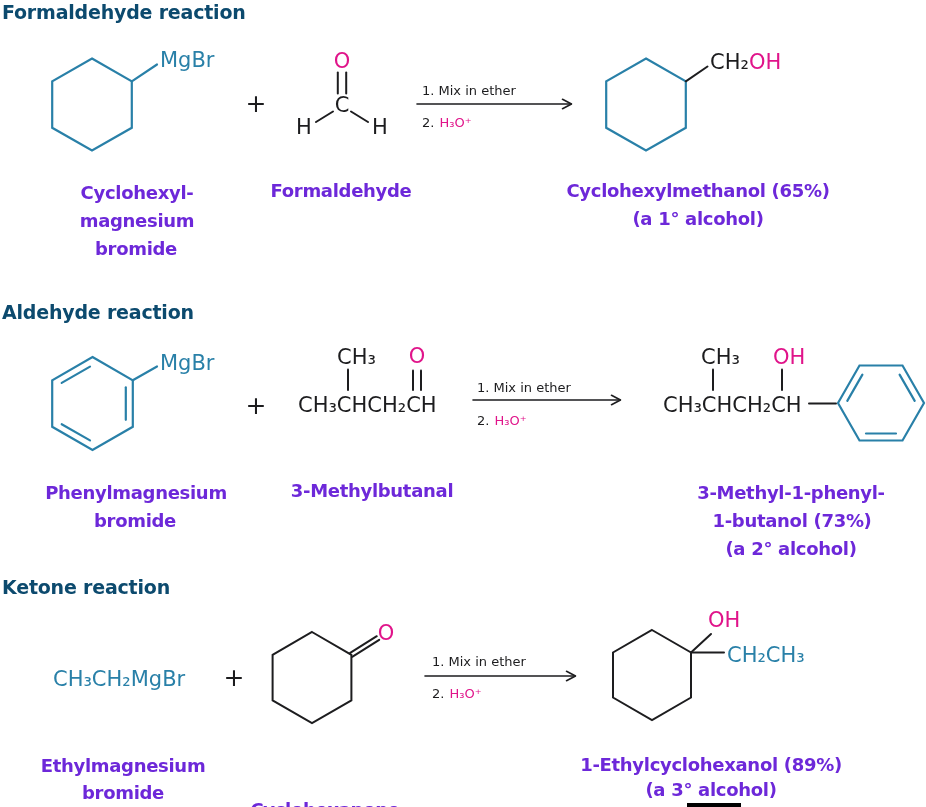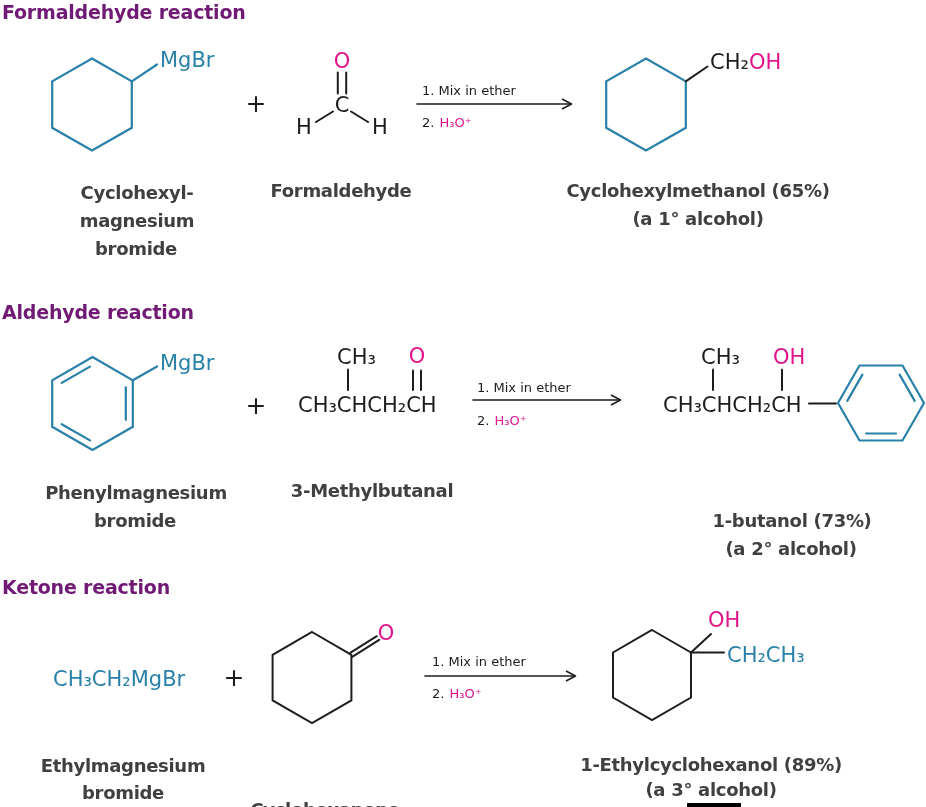--- a/index.html
+++ b/index.html
@@ -3,22 +3,22 @@
 <meta charset="utf-8">
 <style>
   html,body{margin:0;padding:0;background:#ffffff;}
   #stage{
     position:relative;width:926px;height:807px;background:#ffffff;overflow:hidden;
     font-family:"DejaVu Sans","Liberation Sans",sans-serif;color:#1c1c1e;
   }
   .abs{position:absolute;}
   .cxy{transform:translate(-50%,-50%);white-space:nowrap;}
   .cy{transform:translateY(-50%);white-space:nowrap;}
-  .heading{font-weight:bold;font-size:19px;letter-spacing:-0.2px;color:#701a75;}
-  .cap{font-weight:bold;font-size:18px;letter-spacing:-0.3px;color:#404040;}
+  .heading{font-weight:bold;font-size:19px;letter-spacing:-0.2px;color:#0c4a6e;}
+  .cap{font-weight:bold;font-size:18px;letter-spacing:-0.3px;color:#6d28d9;}
   .formula{font-size:21px;line-height:1;}
   .atom{font-size:21px;line-height:1;}
   .cond{font-size:13px;line-height:1;}
   .plus{font-size:25px;font-weight:500;line-height:1;}
   .blue{color:#2980a8;}
   .pink{color:#e0148a;}
   .ink{color:#1c1c1e;}
   .row{display:flex;align-items:center;}
   .gap{margin-left:5px;}
   svg{position:absolute;left:0;top:0;}
@@ -136,20 +136,21 @@
   <div class="abs cy cond row" style="left:477px;top:420px;">
     <span class="ink">2.</span>
     <span class="pink gap">H₃O⁺</span>
   </div>
   <div class="abs cy formula ink" style="left:701px;top:357px;">CH₃</div>
   <div class="abs cy formula pink" style="left:773px;top:357px;">OH</div>
   <div class="abs cy formula ink" style="left:663px;top:405px;">CH₃CHCH₂CH</div>
   <div class="abs cxy cap" style="left:136px;top:492px;">Phenylmagnesium</div>
   <div class="abs cxy cap" style="left:135px;top:520px;">bromide</div>
   <div class="abs cxy cap" style="left:372px;top:490px;">3-Methylbutanal</div>
+  <div class="abs cxy cap" style="left:791px;top:492px;">3-Methyl-1-phenyl-</div>
   <div class="abs cxy cap" style="left:792px;top:520px;">1-butanol (73%)</div>
   <div class="abs cxy cap" style="left:791px;top:548px;text-align:center;">(a 2° alcohol)</div>
 
   <div class="abs cy heading" style="left:2px;top:587px;">Ketone reaction</div>
   <div class="abs cy formula blue" style="left:53px;top:679px;">CH₃CH₂MgBr</div>
   <div class="abs cxy plus ink" style="left:234px;top:677px;">+</div>
   <div class="abs cxy atom pink" style="left:386px;top:633px;">O</div>
   <div class="abs cy cond ink" style="left:432px;top:661px;">1. Mix in ether</div>
   <div class="abs cy cond row" style="left:432px;top:693px;">
     <span class="ink">2.</span>

